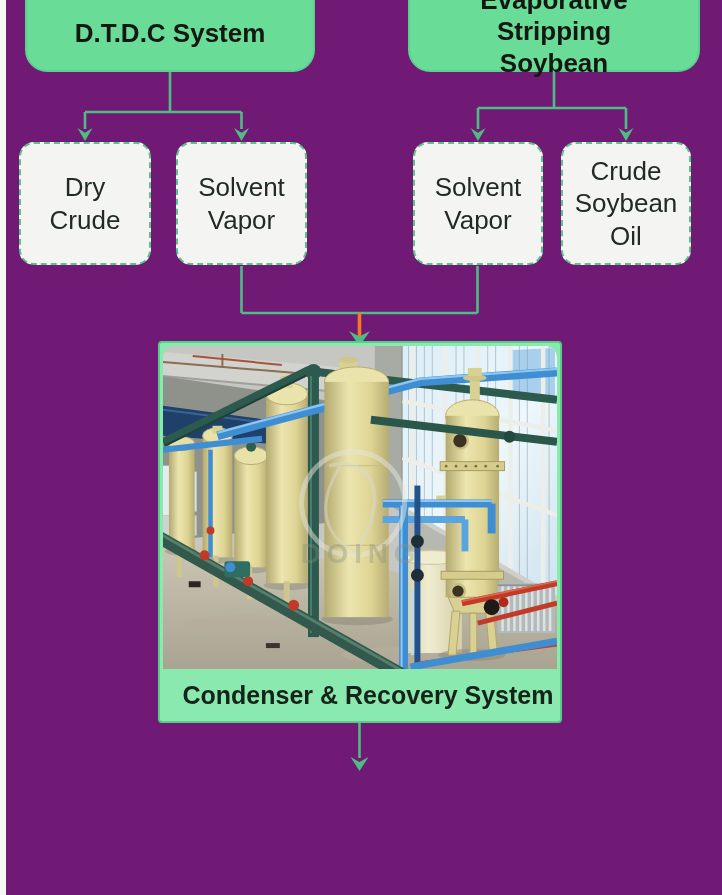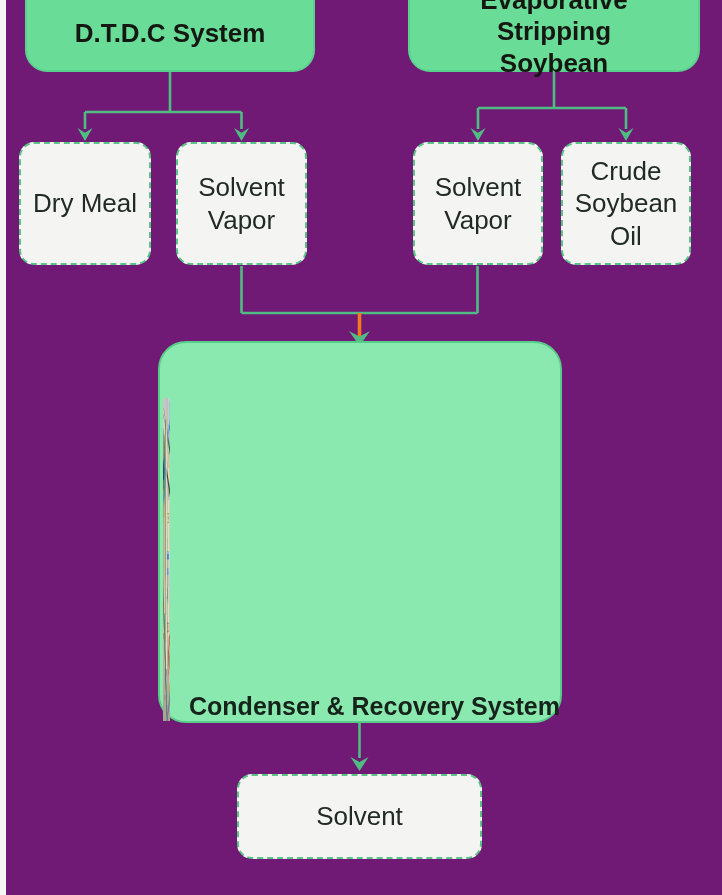--- a/index.html
+++ b/index.html
@@ -24,22 +24,22 @@
     display:flex;align-items:center;justify-content:center;text-align:center;
     color:#212a24;font-size:26px;line-height:1.25;padding:4px 8px;
   }
   #box-dry{left:19px;top:142px;width:132px;height:123px;}
   #box-svl{left:176px;top:142px;width:131px;height:123px;}
   #box-svr{left:413px;top:142px;width:130px;height:123px;}
   #box-crude{left:561px;top:142px;width:130px;height:123px;justify-content:center;}
   #box-solvent{left:237px;top:774px;width:245px;height:85px;}
   #photo-card{
     position:absolute;z-index:2;left:158px;top:341px;width:404px;height:382px;
-    box-sizing:border-box;background:#8ae9ae;border:2px solid #57cd89;border-radius:28px;
-    display:flex;flex-direction:row;align-items:flex-end;
+    box-sizing:border-box;background:#8ae9ae;border:2px solid #57cd89;border-radius:4px;
+    display:flex;flex-direction:column;
   }
   .photo{margin:3px 3px 0 3px;height:323px;border-radius:12px 12px 0 0;overflow:hidden;background:#c6c7c2;}
   .photo svg{display:block;width:100%;height:100%;}
   .photo-label{
     flex:1;display:flex;align-items:center;justify-content:center;
     font-weight:bold;font-size:25px;color:#15231b;white-space:nowrap;padding-left:16px;
   }
 </style>
 </head>
 <body>
@@ -66,21 +66,21 @@
   </svg>
 
   <div class="gbox" id="box-dtdc">
     <span>D.T.D.C System</span>
   </div>
   <div class="gbox" id="box-evap">
     <span class="wrap">Evaporative Stripping Soybean</span>
   </div>
 
   <div class="dbox" id="box-dry">
-    <span>Dry Meal</span>
+    <span>Dry Crude</span>
   </div>
   <div class="dbox" id="box-svl">
     <span>Solvent Vapor</span>
   </div>
   <div class="dbox" id="box-svr">
     <span>Solvent Vapor</span>
   </div>
   <div class="dbox" id="box-crude">
     <span>Crude Soybean Oil</span>
   </div>
@@ -311,16 +311,13 @@
           <path d="M182 116 C 152 160, 162 194, 200 208" fill="none" stroke="#dadace" stroke-width="3"></path>
           <text x="200" y="218" text-anchor="middle" font-size="28" font-weight="bold" letter-spacing="6" fill="#85927f" opacity="0.7">DOING</text>
         </g>
       </svg>
     </div>
     <div class="photo-label">
       <span>Condenser &amp; Recovery System</span>
     </div>
   </div>
 
-  <div class="dbox" id="box-solvent">
-    <span>Solvent</span>
-  </div>
 </div>
 
 </body></html>

